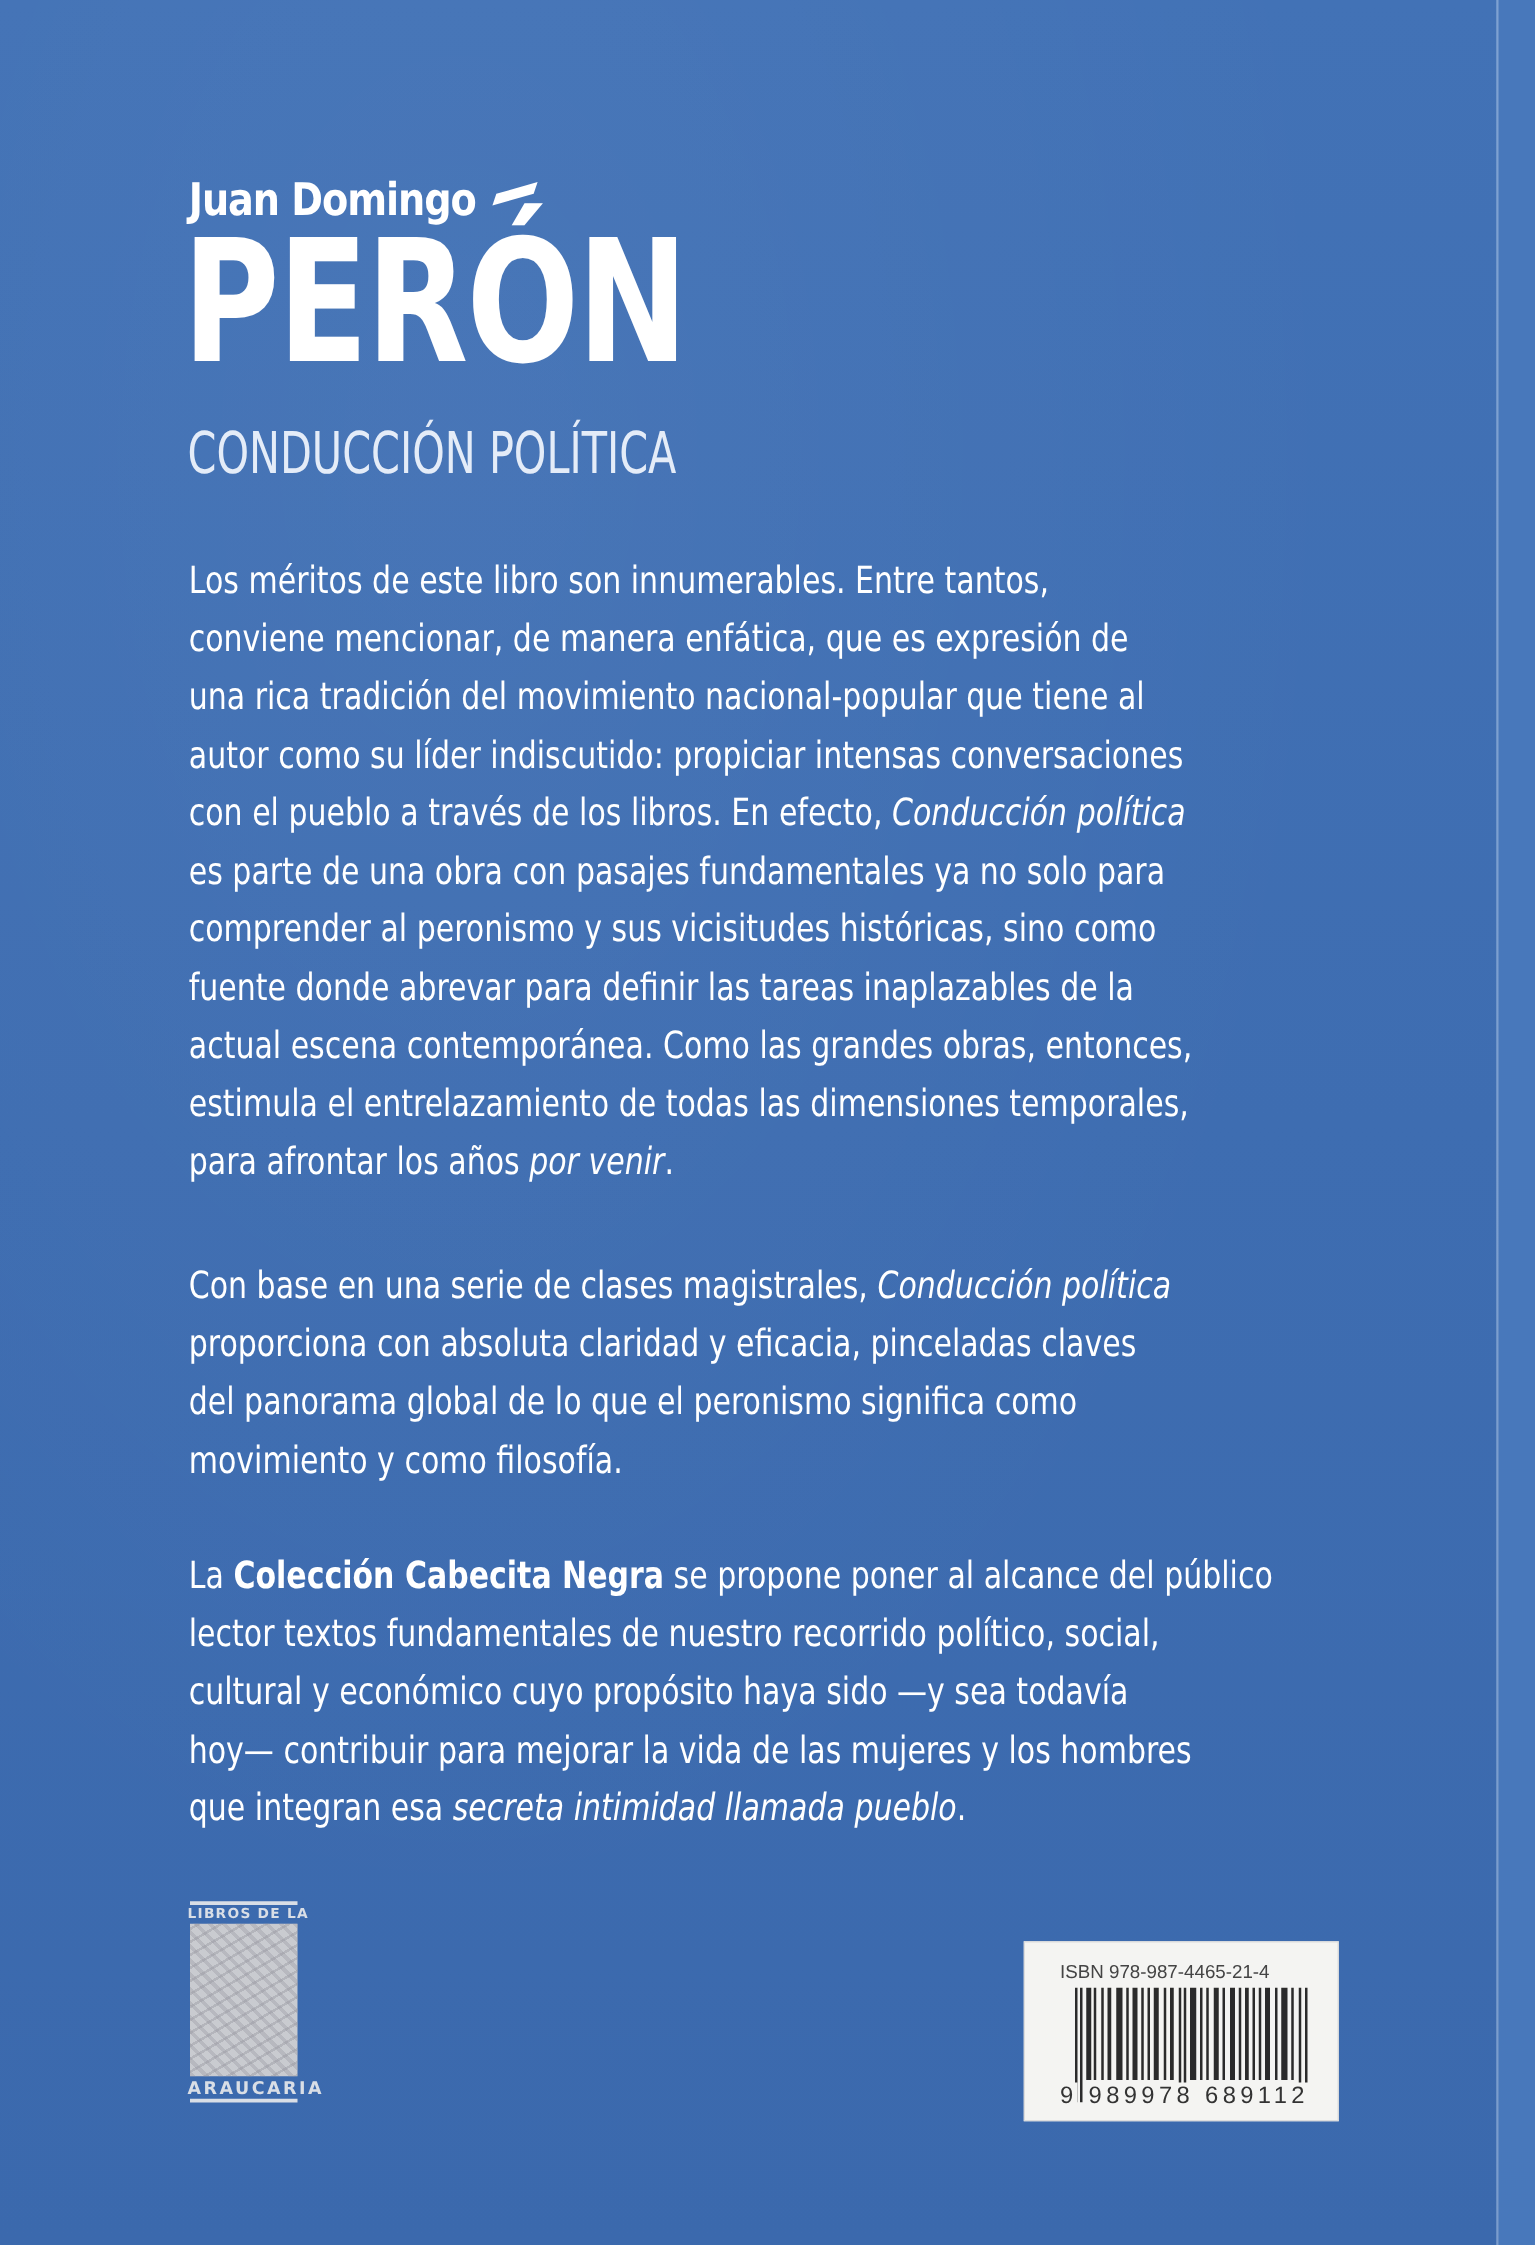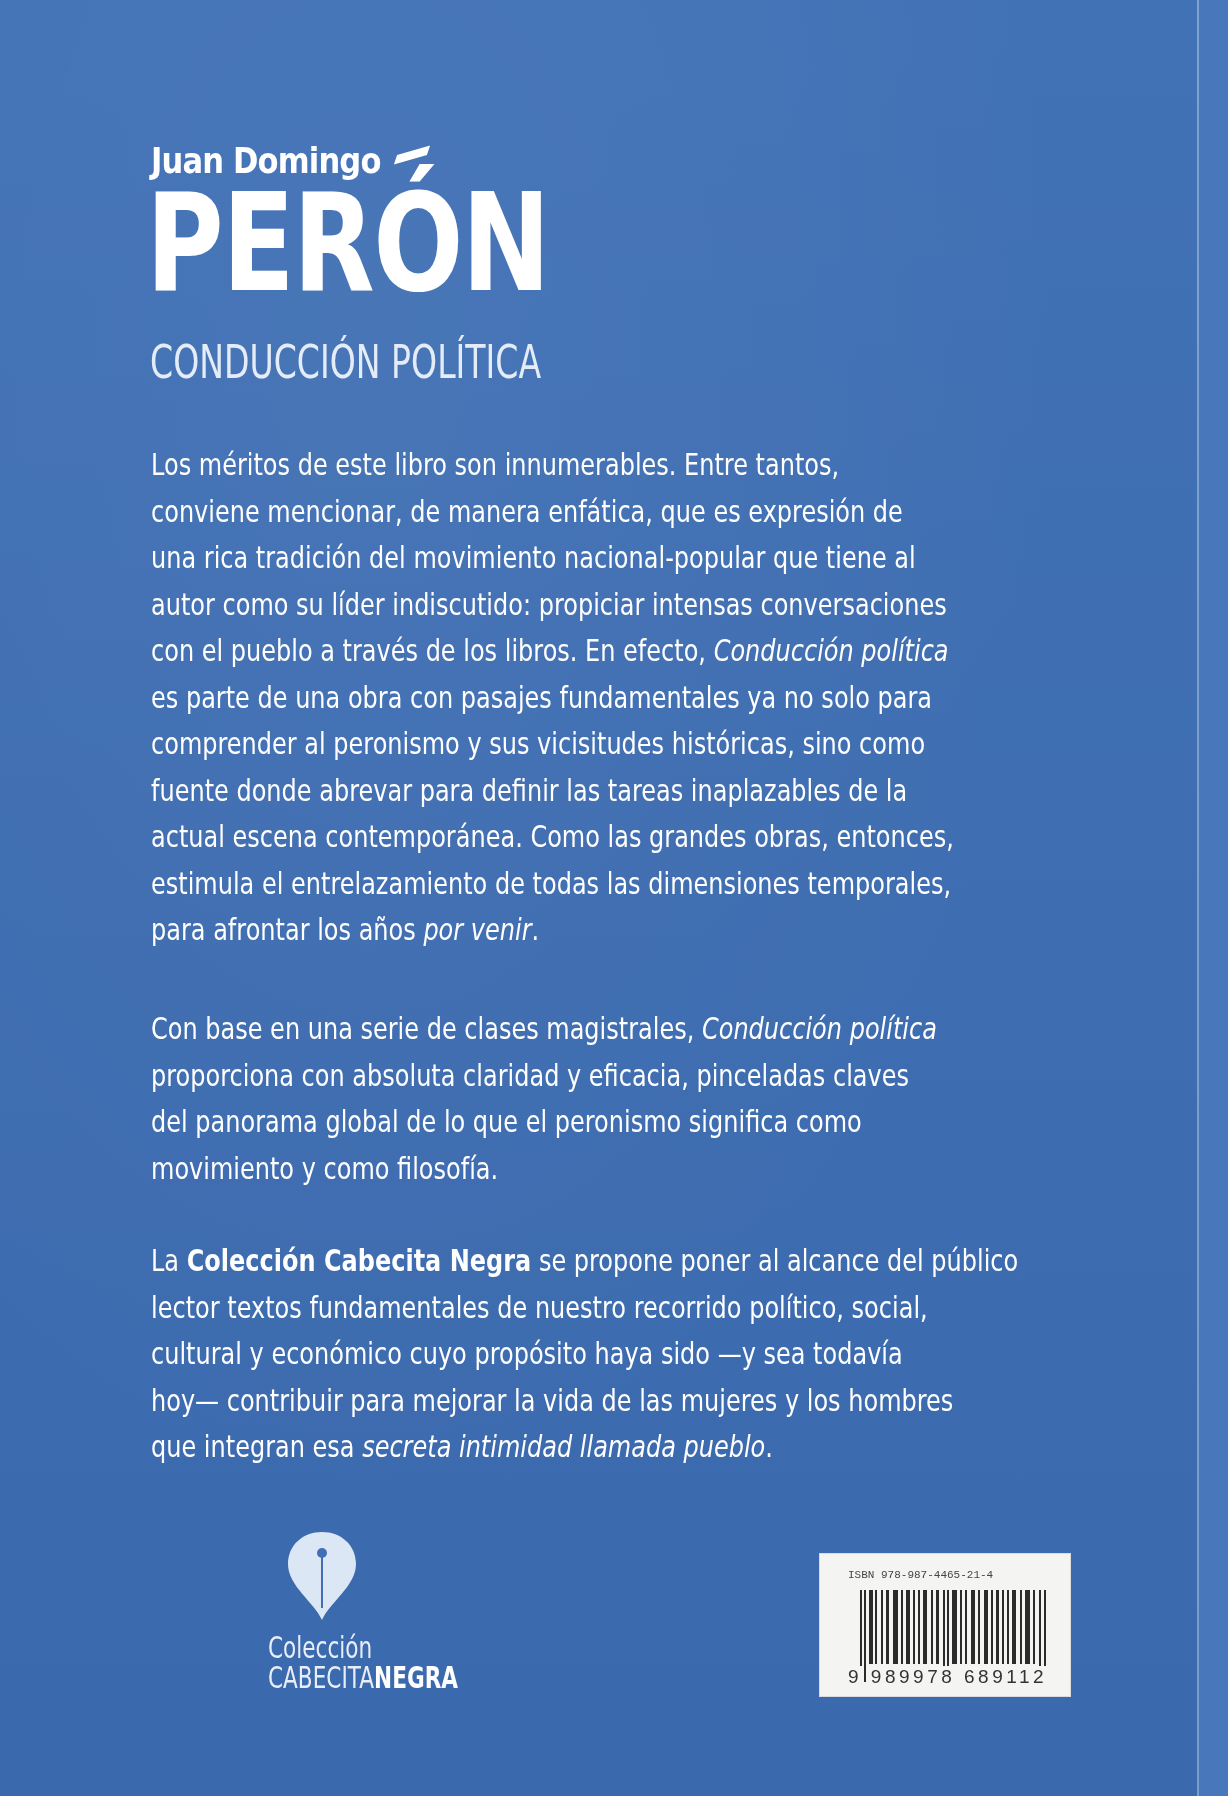--- a/index.html
+++ b/index.html
@@ -94,21 +94,21 @@
     transform:scaleX(0.72); transform-origin:left; white-space:nowrap;
   }
   .col-name b { font-weight:bold; color:#ffffff; }
 
   .barcode-box {
     position:absolute; left:819px; top:1553px; width:250px; height:142px;
     background:#f4f4f2; border:1px solid #dcdcdc;
   }
   .isbn-label {
     position:absolute; left:28px; top:15px;
-    font-family:Liberation Mono, monospace; font-size:11px; color:#444;
+    font-family:Liberation Sans, sans-serif; font-size:15px; color:#444;
     letter-spacing:0px; white-space:nowrap;
   }
   .bars { position:absolute; left:40px; top:36px; width:190px; height:92px; }
   .barcode-digits {
     position:absolute; left:28px; top:112px; width:210px;
     font-family:"Liberation Sans", sans-serif; font-size:19px; color:#333;
     letter-spacing:3.5px; white-space:nowrap;
   }
   .barcode-digits span { background:#f4f4f2; }
 </style>
@@ -146,30 +146,28 @@
   </div>
 
   <div class="body-text p3">
     <span class="line"><span>La </span><strong>Colección Cabecita Negra</strong><span> se propone poner al alcance del público</span></span>
     <span class="line">lector textos fundamentales de nuestro recorrido político, social,</span>
     <span class="line">cultural y económico cuyo propósito haya sido —y sea todavía</span>
     <span class="line">hoy— contribuir para mejorar la vida de las mujeres y los hombres</span>
     <span class="line"><span>que integran esa </span><em>secreta intimidad llamada pueblo</em><span>.</span></span>
   </div>
 
-
-  <div class="logo-cabecita">
-    <svg class="pin-icon" viewBox="0 0 76 90">
-      <path d="M38 90 C30 72 4 56 4 34 C4 15 19 2 38 2 C57 2 72 15 72 34 C72 56 46 72 38 90 Z" fill="#dce7f6"></path>
-      <circle cx="38" cy="23" r="5" fill="#3f70b4"></circle>
-      <rect x="37" y="26" width="2" height="52" fill="#3f70b4"></rect>
-    </svg>
-    <div class="col-word">Colección</div>
-    <div class="col-name"><span>CABECITA</span><b>NEGRA</b></div>
-  </div>
+  <div class="logo-araucaria">
+    <div class="top-rule"></div>
+    <div class="lbl">LIBROS DE LA</div>
+    <div class="img"></div>
+    <div class="lbl bottom">ARAUCARIA</div>
+    <div class="bot-rule"></div>
+  </div>
+
 
   <div class="barcode-box">
     <div class="isbn-label">ISBN 978-987-4465-21-4</div>
     <svg class="bars" viewBox="0 0 190 92" preserveAspectRatio="none">
       <g fill="#2b2b2b">
         <rect x="0" y="0" width="2" height="92"></rect>
         <rect x="4" y="0" width="2" height="92"></rect>
         <rect x="9" y="0" width="4" height="74"></rect>
         <rect x="15" y="0" width="2" height="74"></rect>
         <rect x="21" y="0" width="2" height="74"></rect>

